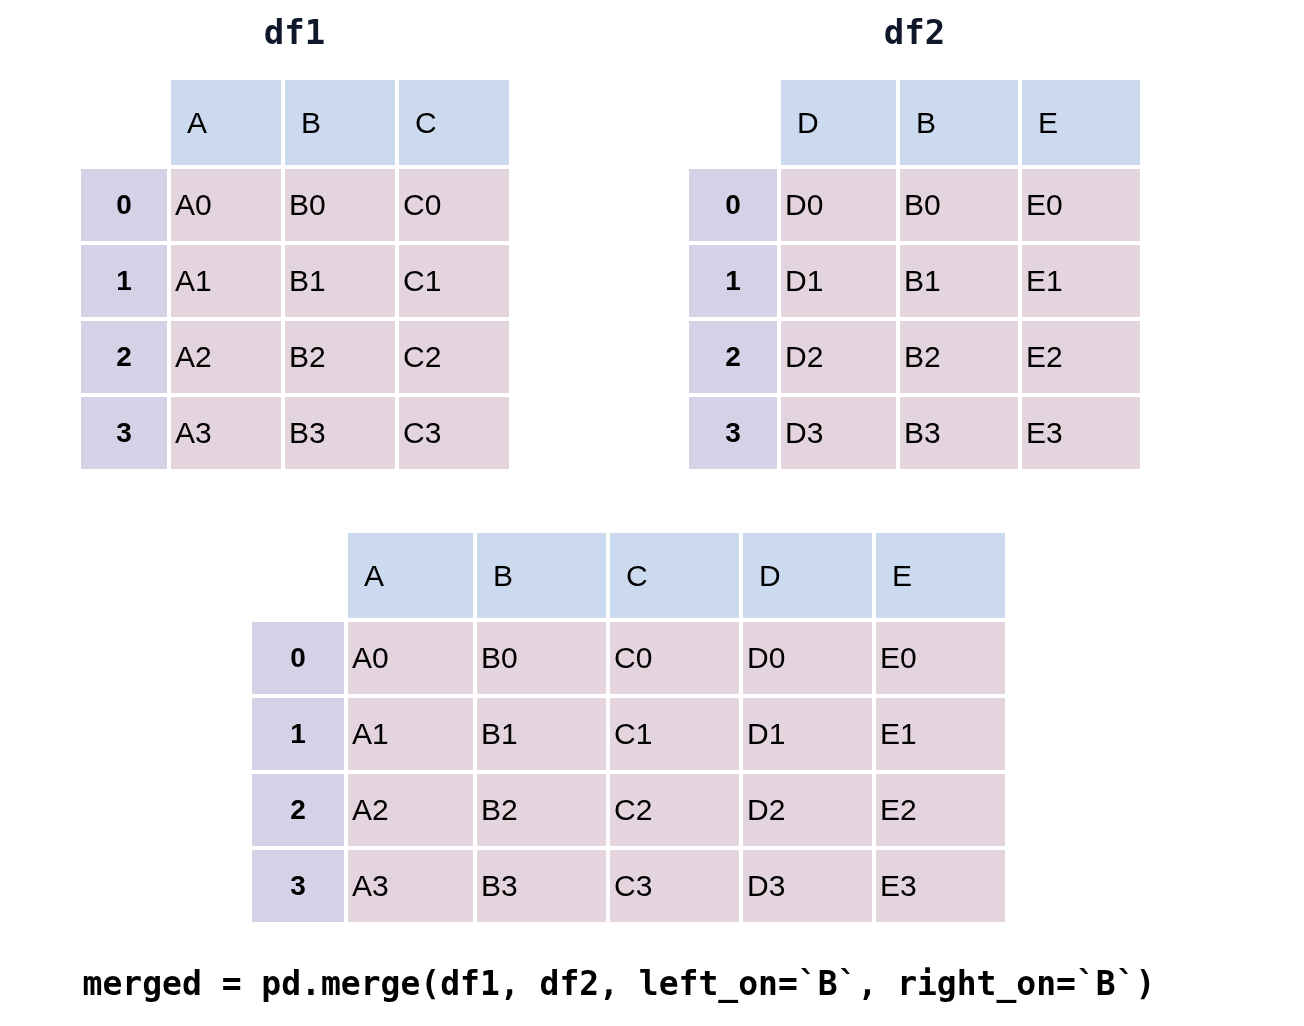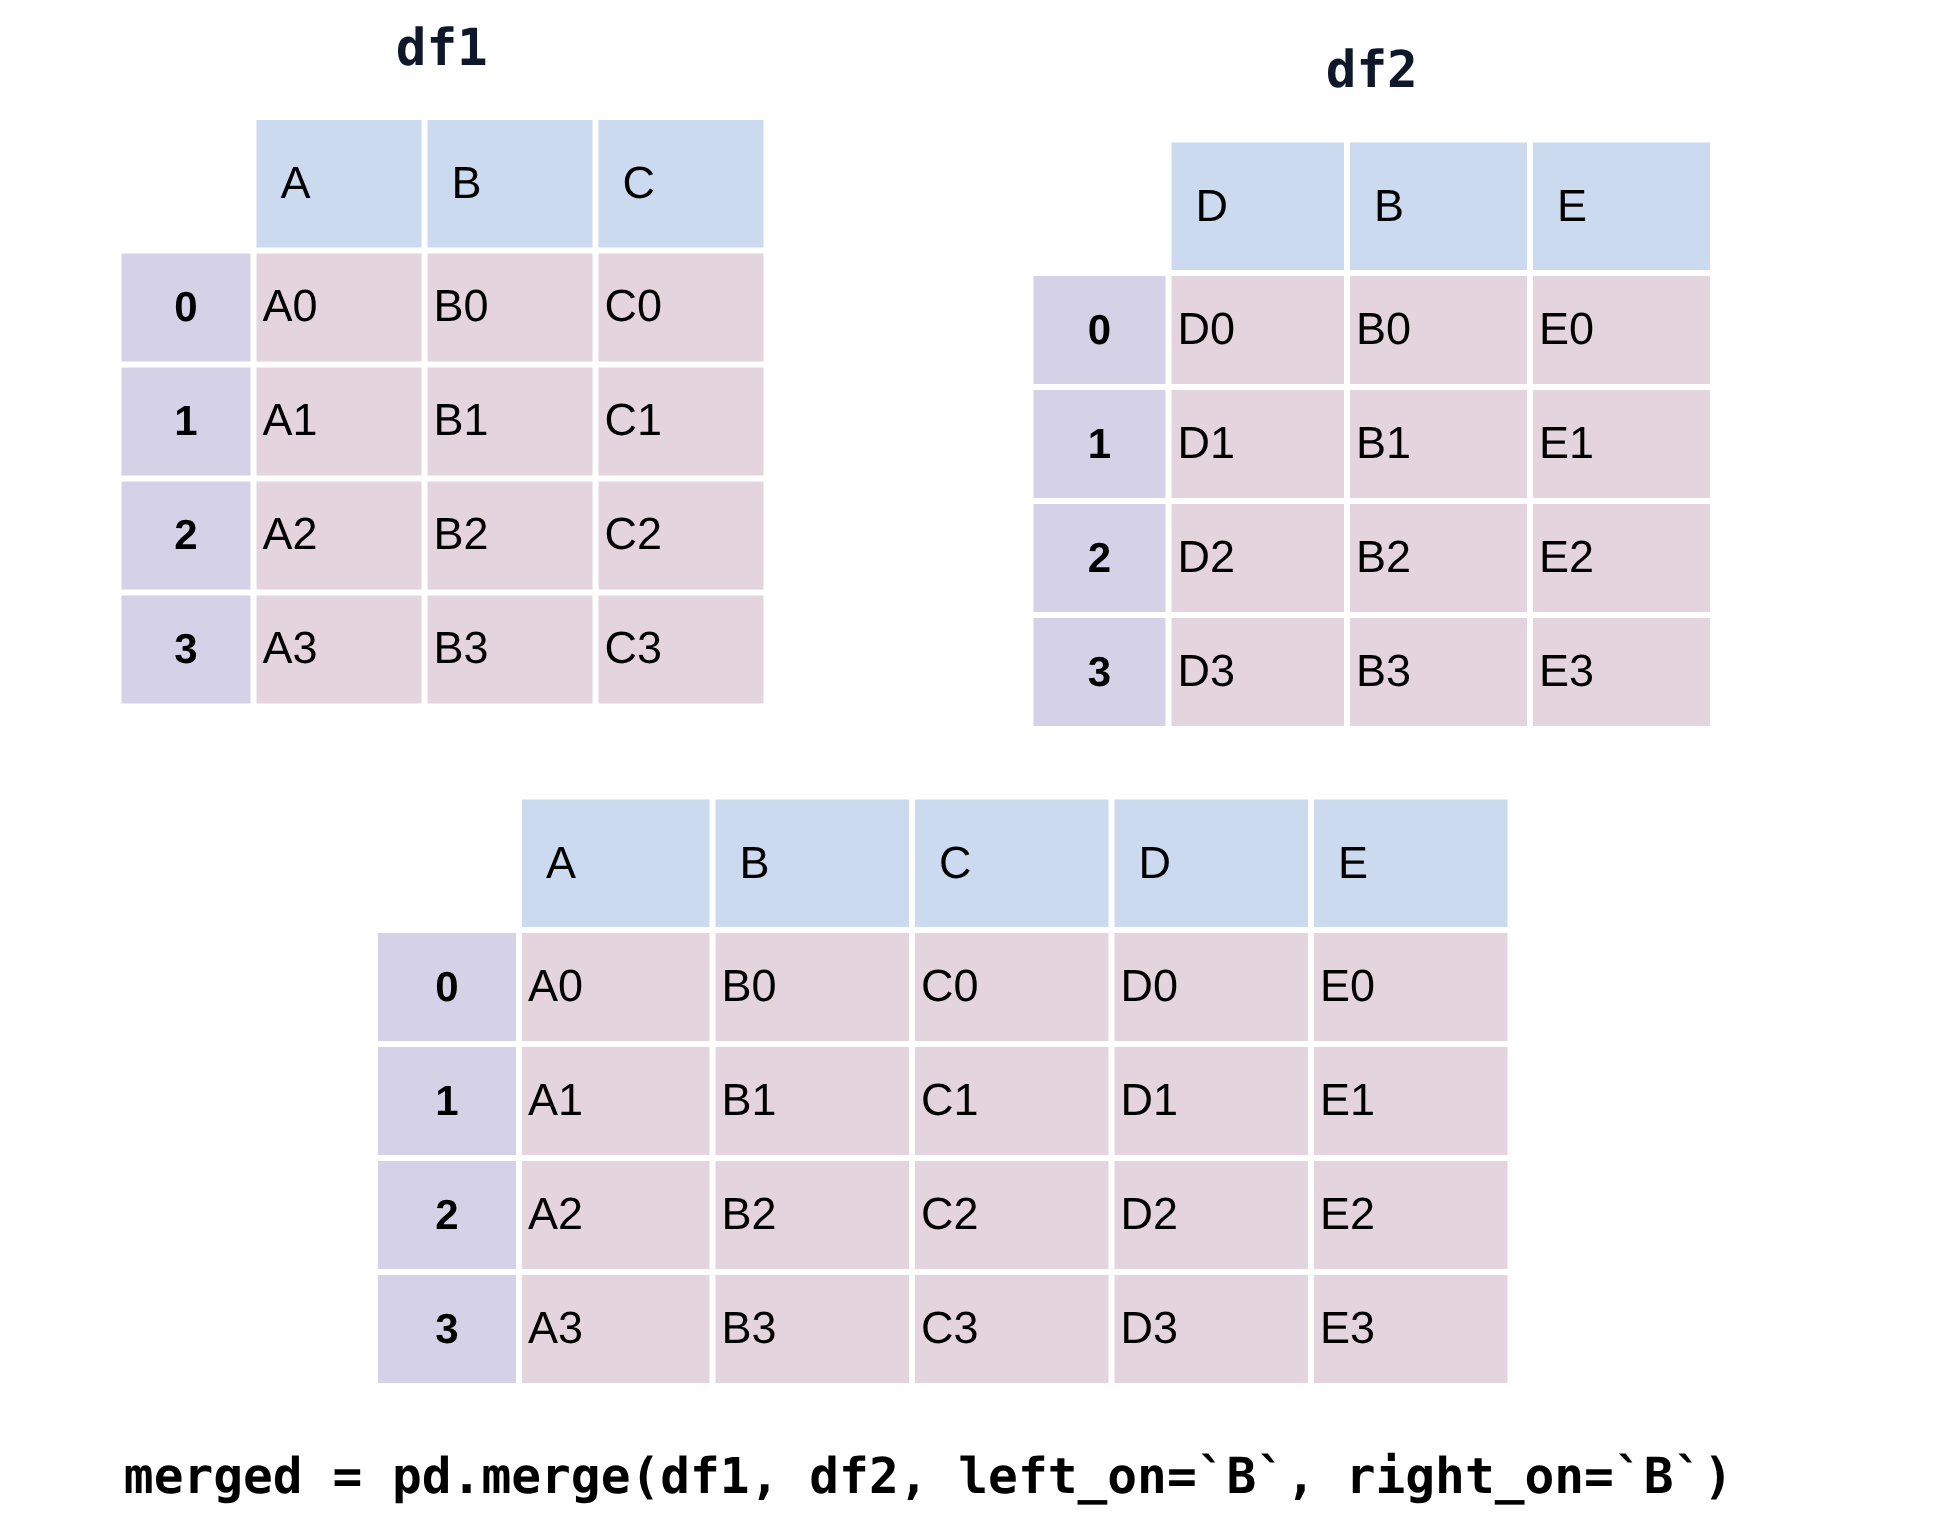--- a/index.html
+++ b/index.html
@@ -123,21 +123,21 @@
       <div class="cell body">B2</div>
       <div class="cell body">C2</div>
 
       <div class="cell index">3</div>
       <div class="cell body">A3</div>
       <div class="cell body">B3</div>
       <div class="cell body">C3</div>
     </div>
   </div>
 
-  <div class="df-block" style="left:689px; top:25px; width:451px; height:455px;">
+  <div class="df-block" style="left:689px; top:10px; width:451px; height:455px;">
     <div class="df-title" style="width:451px;">df2</div>
 
     <div class="grid" style="left:0px; top:70px;
                 grid-template-columns: 88px 115px 118px 118px;
                 grid-template-rows: 85px 72px 72px 72px 72px;">
 
       <div class="cell corner"></div>
       <div class="cell header">D</div>
       <div class="cell header">B</div>
       <div class="cell header">E</div>

